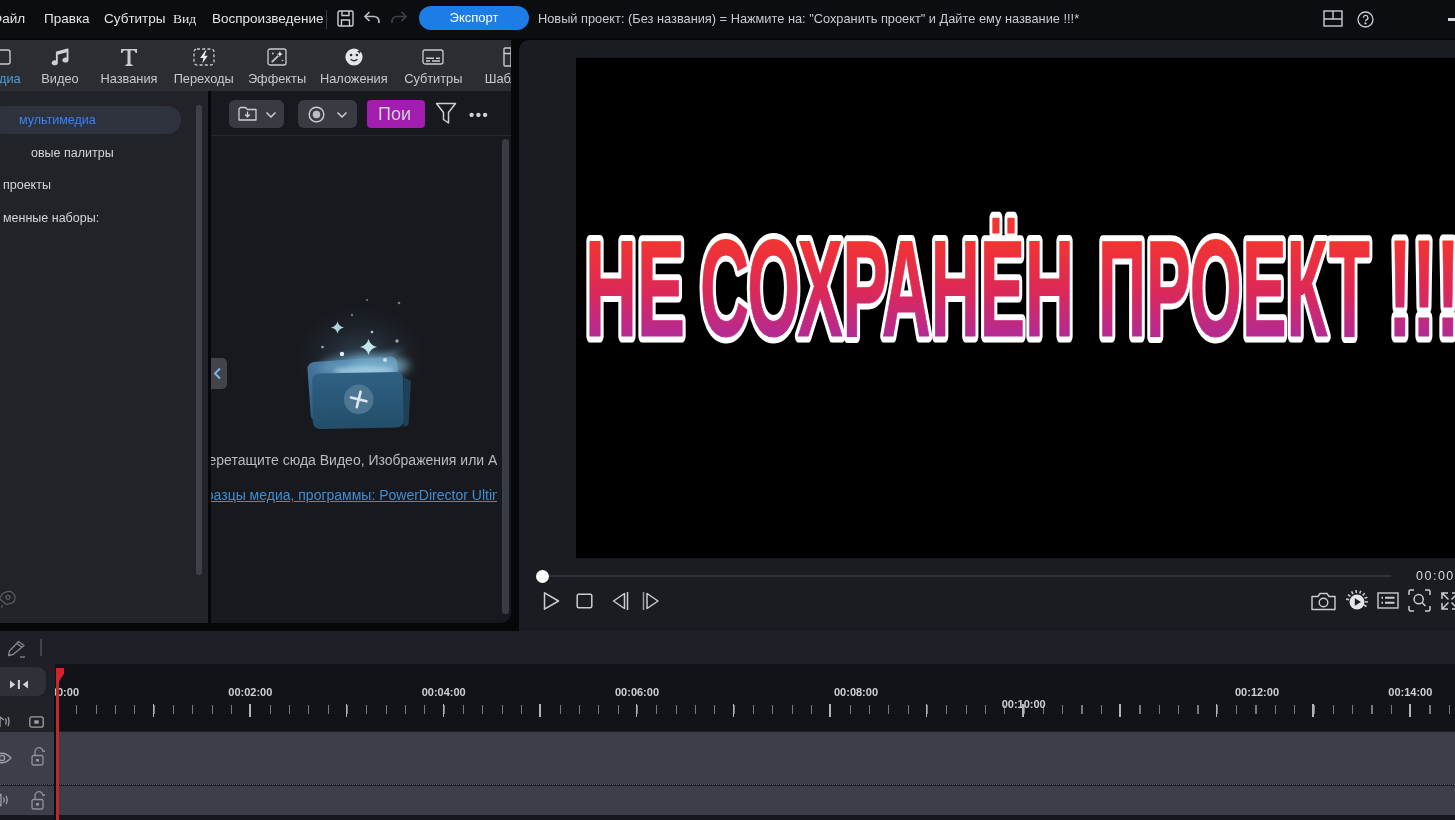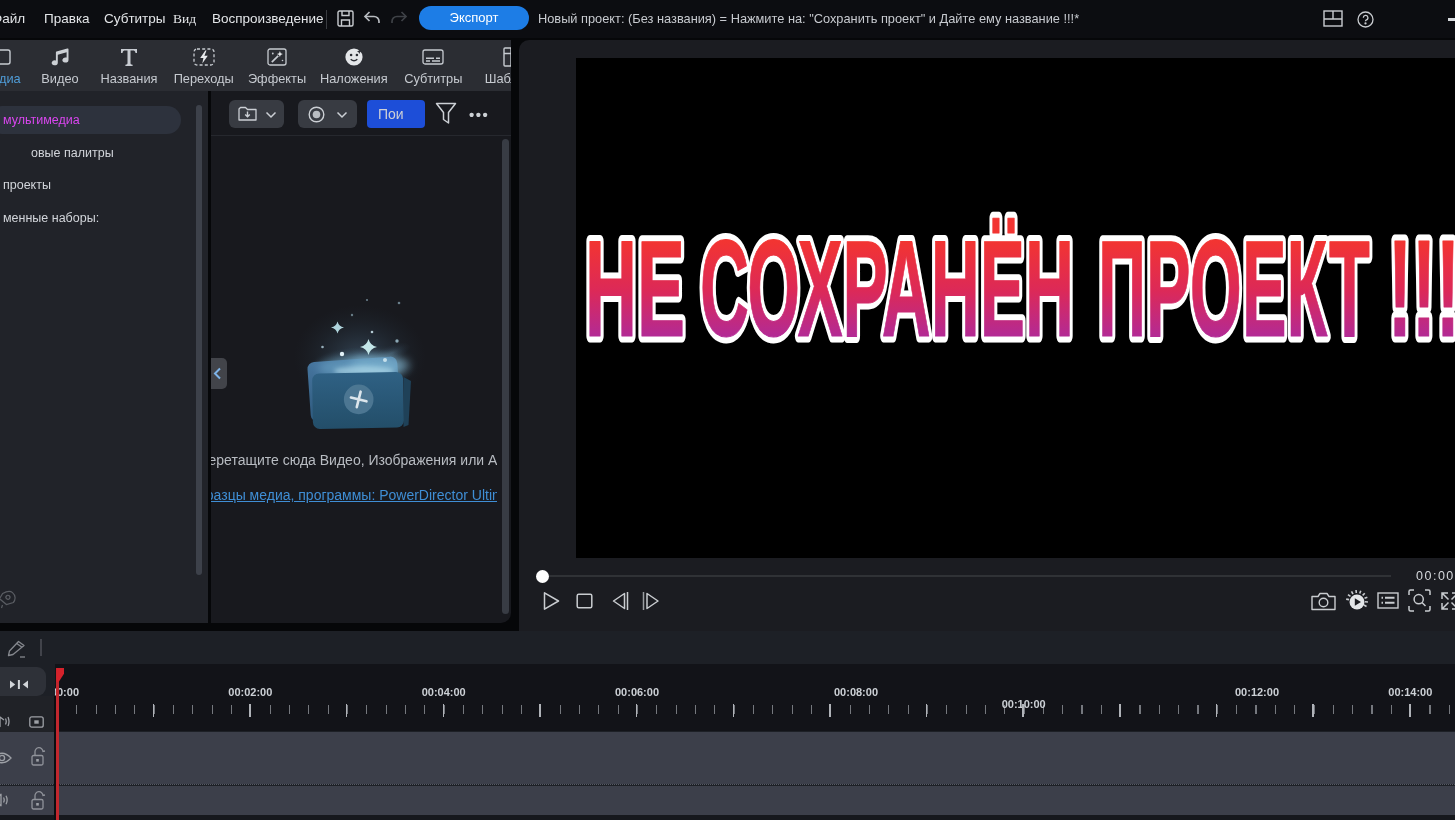--- a/index.html
+++ b/index.html
@@ -18,22 +18,22 @@
   .tbitem .lbl{position:absolute;top:33px;left:50%;transform:translateX(-50%);white-space:nowrap;line-height:12px;}
   .tbitem svg{position:absolute;top:7px;left:50%;transform:translateX(-50%);}
   
   #sidebar{left:0;top:91px;width:208px;height:532px;background:#212329;}
   .sideitem{position:absolute;left:3px;color:#d2d5da;font-size:12.5px;white-space:nowrap;}
   #sidehl{left:-12px;top:15px;width:193px;height:28px;background:#2d323d;border-radius:14px;}
   #sidescroll{left:196px;top:14px;width:6px;height:470px;background:#3d414a;border-radius:3px;}
   
   #browser{left:211px;top:91px;width:300px;height:532px;background:#18191e;border-radius:0 0 10px 0;overflow:hidden;}
   .brbtn{position:absolute;top:9px;height:28px;background:#383b42;border-radius:6px;}
-  #brsearch{position:absolute;left:156px;top:9px;width:58px;height:28px;background:#1d4ed8;border-radius:4px;
-            color:#ced1d6;font-size:14px;line-height:28px;padding-left:11px;box-sizing:border-box;}
+  #brsearch{position:absolute;left:156px;top:9px;width:58px;height:28px;background:#a21caf;border-radius:4px;
+            color:#ced1d6;font-size:18px;line-height:28px;padding-left:11px;box-sizing:border-box;}
   #brscroll{position:absolute;left:291px;top:48px;width:7px;height:475px;background:#383c44;border-radius:3.5px;}
   #collapsetab{left:211px;top:358px;width:16px;height:31px;background:#42444a;border-radius:0 5px 5px 0;}
   .brtext{position:absolute;left:152px;transform:translateX(-50%);color:#b8bcc2;font-size:14px;white-space:nowrap;}
   
   #preview{left:519px;top:40px;width:936px;height:591px;background:#1b1c21;border-radius:10px 0 0 0;}
   #video{left:576px;top:58px;width:879px;height:500px;background:#000;overflow:hidden;}
   #seekline{left:549px;top:574.5px;width:842px;height:2.5px;background:#303236;}
   #seekdot{left:536px;top:569.5px;width:13px;height:13px;border-radius:50%;background:#fff;}
   #timecode{left:1416px;top:569px;color:#d6d9dd;font-size:12.5px;letter-spacing:1.5px;white-space:nowrap;}
   
@@ -150,21 +150,21 @@
       <span class="lbl">Шаблоны</span>
     <svg width="20" height="20" viewBox="0 0 20 20" fill="none" stroke="#c7cbd1" stroke-width="1.4">
       <rect x="1" y="1" width="18" height="18" rx="1"></rect>
       <path d="M8 1 V19 M8 10 H19 M1 6.5 H8"></path>
     </svg>
   </div>
 </div>
 
 <div class="abs" id="sidebar">
   <div class="abs" id="sidehl"></div>
-  <span class="sideitem" style="top:22px;color:#d946ef;">мультимедиа</span>
+  <span class="sideitem" style="top:22px;color:#3b82f6;margin-left:16px;">мультимедиа</span>
   <span class="sideitem" style="top:54.5px;margin-left:28px;">овые палитры</span>
   <span class="sideitem" style="top:87px;">проекты</span>
   <span class="sideitem" style="top:119.5px;">менные наборы:</span>
   <div class="abs" id="sidescroll"></div>
 </div>
 
 <svg class="abs" style="left:-6px;top:588px;" width="24" height="24" viewBox="0 0 24 24" fill="none" stroke="#5a5d63" stroke-width="1.2">
   <path d="M14 3 C18 3 21 6 21 10 L17 16 L8 16 L7 10 C9 5 11 3 14 3 Z" transform="rotate(40 14 10)"></path>
   <circle cx="13.5" cy="9.5" r="2" transform="rotate(40 14 10)"></circle>
   <path d="M5 15 L3 21 M8.5 17 L7.5 20 M3.5 13.5 L2 14.5"></path>

